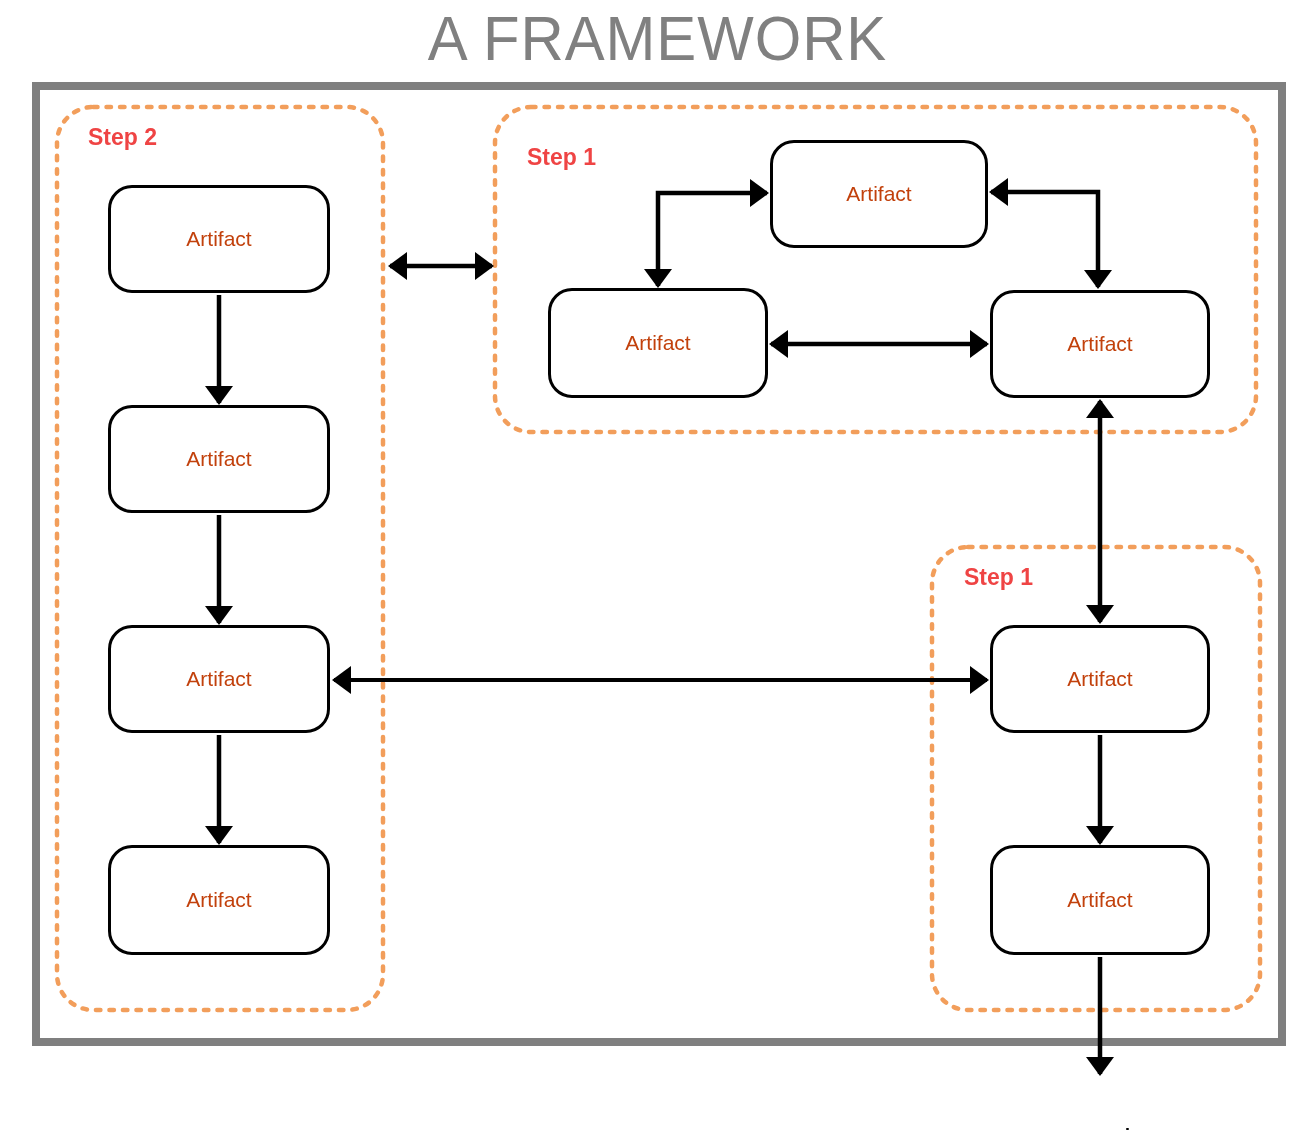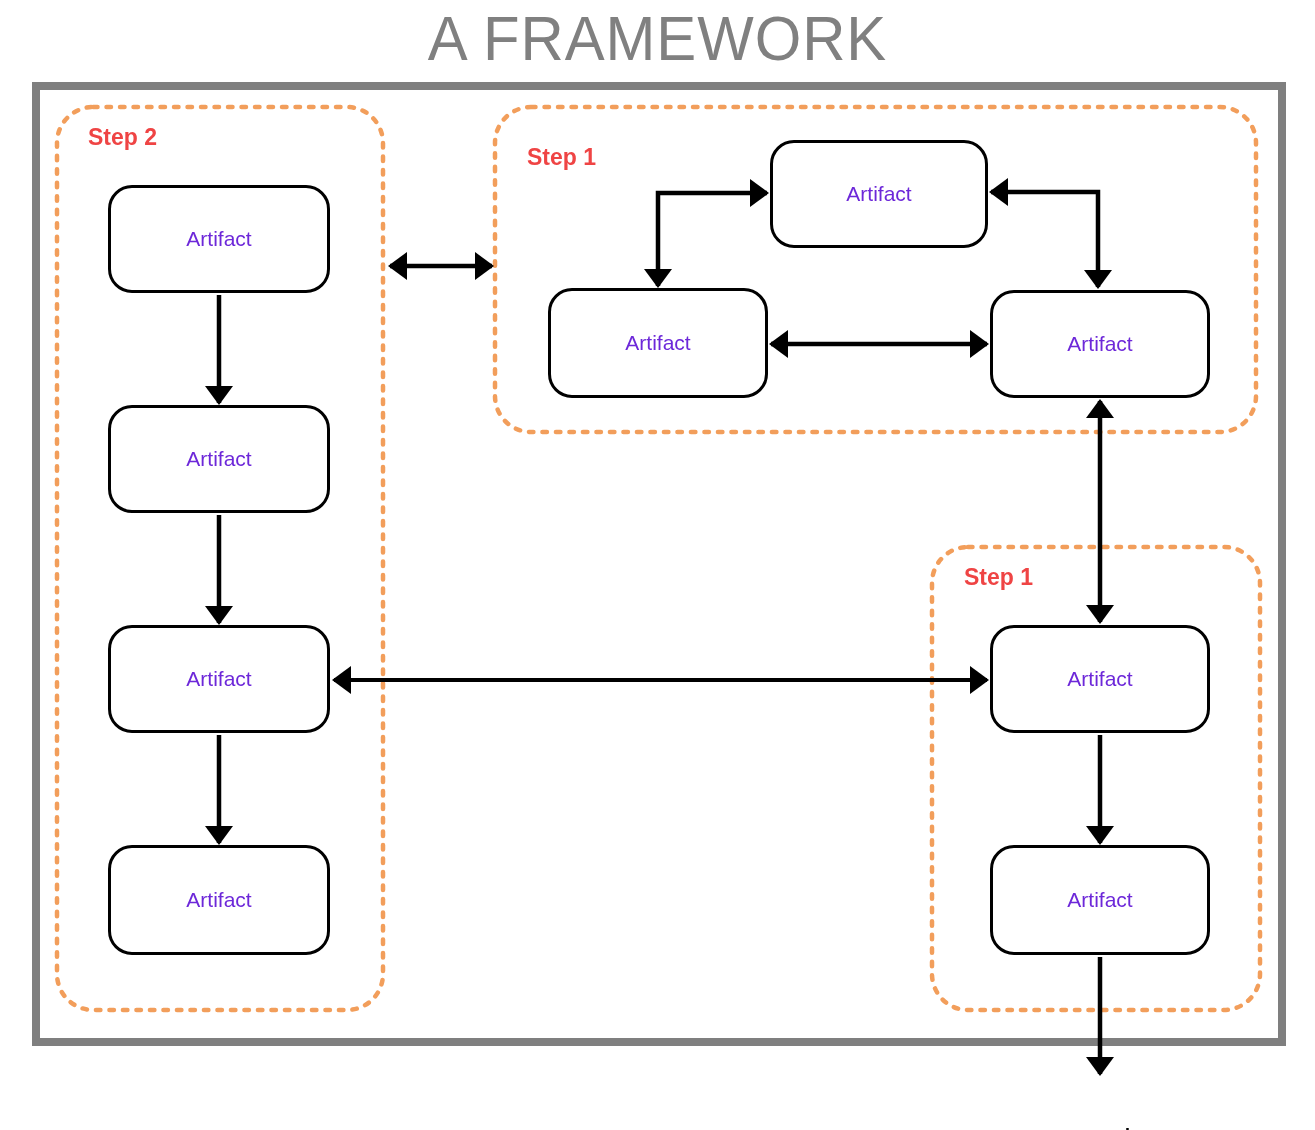--- a/index.html
+++ b/index.html
@@ -56,21 +56,21 @@
   .artifact {
     position: absolute;
     background: #ffffff;
     border: 3px solid #000000;
     border-radius: 24px;
     box-sizing: border-box;
     display: flex;
     align-items: center;
     justify-content: center;
     font-size: 21px;
-    color: #6d28d9;
+    color: #c2410c;
   }
   .goal-label {
     position: absolute;
     left: 1030px;
     top: 1124px;
     width: 140px;
     text-align: center;
     font-size: 29px;
     font-weight: 400;
     color: #000000;

